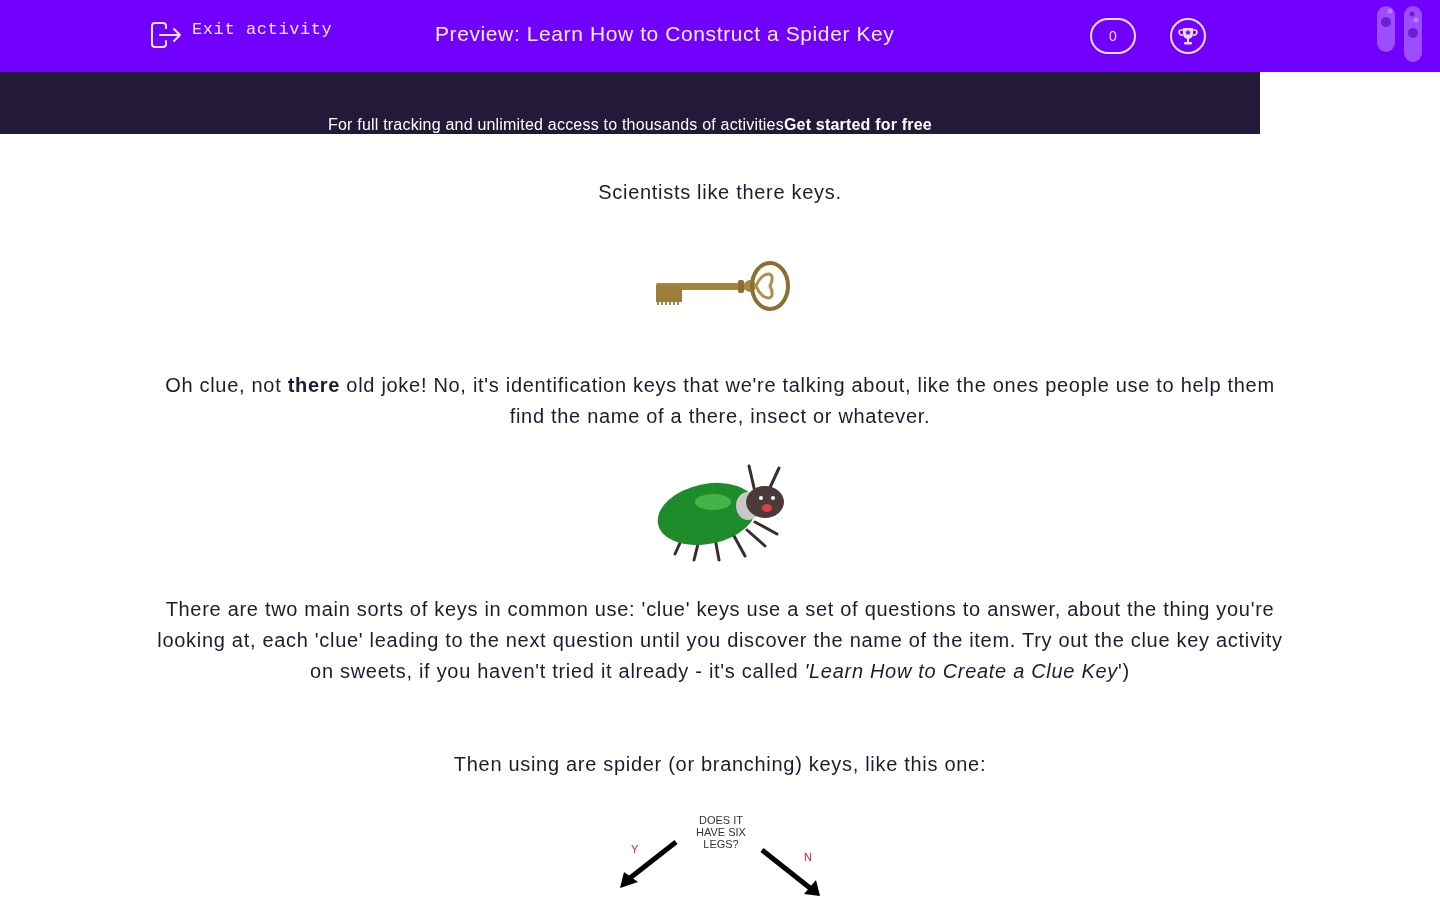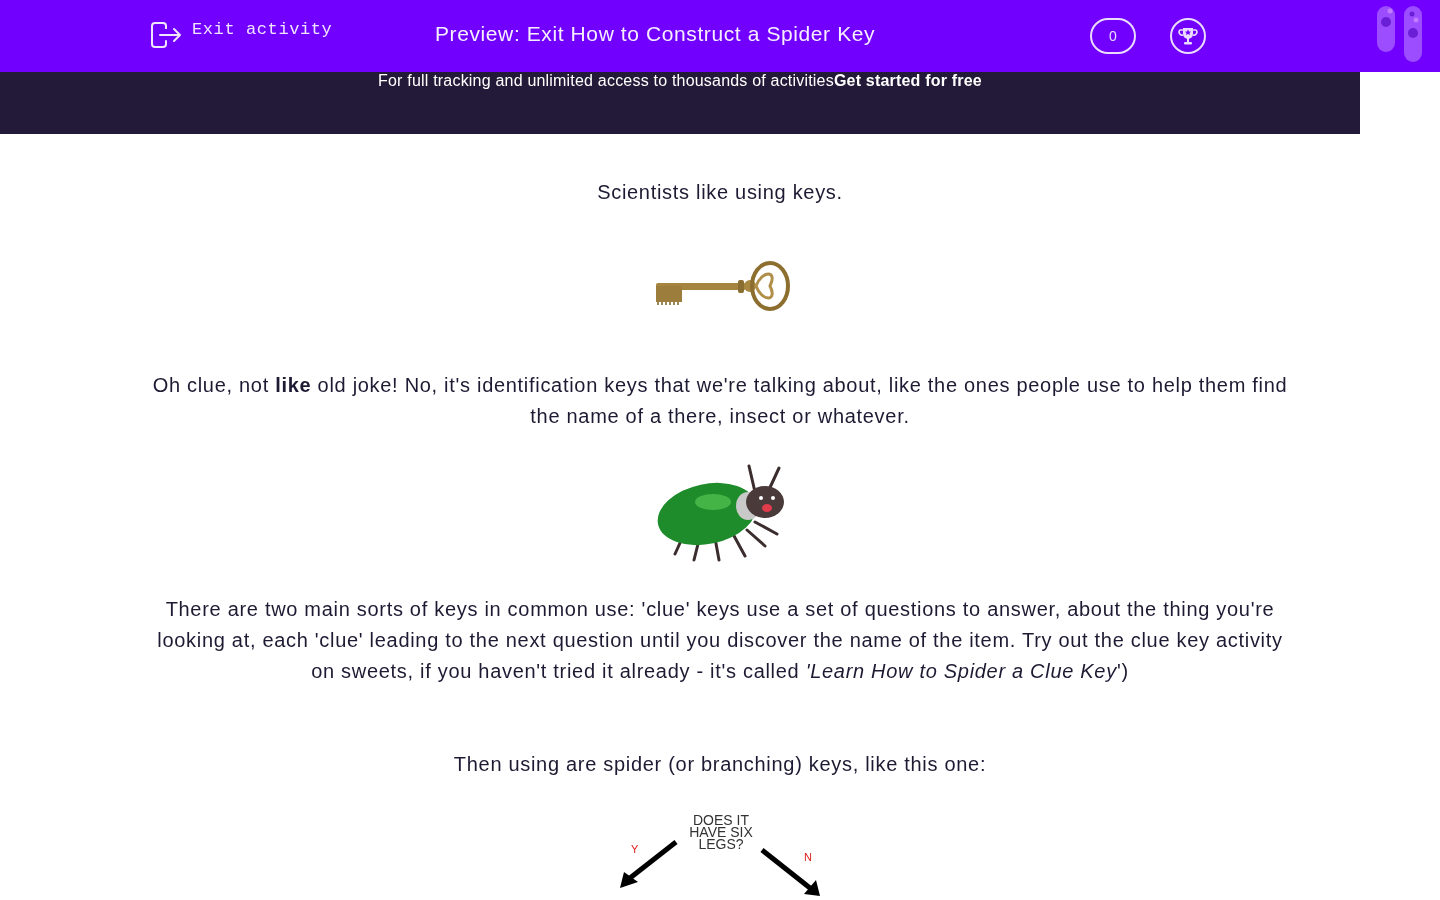--- a/index.html
+++ b/index.html
@@ -8,48 +8,48 @@
 
   .topbar { position: absolute; left: 0; top: 0; width: 1440px; height: 72px; background: #7100ff; }
   .exit { position: absolute; left: 149px; top: 20px; height: 32px; display: flex; align-items: flex-start; cursor: pointer; font-family: Liberation Mono, monospace; }
   .exit svg { width: 34px; height: 30px; }
   .exit-label { margin-left: 9px; color: #f1e4ff; font-size: 17px; letter-spacing: 0.6px; }
   .title { position: absolute; left: 435px; top: 22px; color: #f6eeff; font-size: 21px; letter-spacing: 0.6px; white-space: nowrap; }
   .score { position: absolute; left: 1090px; top: 18px; width: 46px; height: 36px; border: 2px solid #eadbff; border-radius: 18px; color: #eadbff; font-size: 14px; display: flex; align-items: center; justify-content: center; }
   .trophy { position: absolute; left: 1170px; top: 18px; width: 36px; height: 36px; border: 2px solid #eadbff; border-radius: 50%; display: flex; align-items: center; justify-content: center; cursor: pointer; }
   .logo { position: absolute; left: 1376px; top: 6px; width: 48px; height: 58px; }
 
-  .banner { position: absolute; left: 0; top: 72px; width: 1360px; height: 62px; background: #221a38; color: #ffffff; font-size: 16px; display: flex; align-items: flex-start; justify-content: center; letter-spacing: 0.2px; }
+  .banner { position: absolute; left: 0; top: 72px; width: 1260px; height: 62px; background: #221a38; color: #ffffff; font-size: 16px; display: flex; align-items: flex-end; justify-content: center; letter-spacing: 0.2px; }
   .banner b { font-weight: bold; cursor: pointer; }
 
   .content { position: absolute; left: 150px; top: 134px; width: 1140px; text-align: center; font-size: 20px; line-height: 31px; letter-spacing: 0.7px; color: #1f1a33; }
   .p { position: absolute; left: 0; width: 1140px; text-align: center; }
   .p i { font-style: italic; }
   .p b { font-weight: bold; }
 
   .key-img { position: absolute; left: 502px; top: 126px; width: 140px; height: 56px; }
   .bug-img { position: absolute; left: 505px; top: 328px; width: 132px; height: 102px; }
   .diagram { position: absolute; left: 400px; top: 672px; width: 400px; height: 94px; }
-  .diagram .q { position: absolute; left: 135px; top: 8px; width: 72px; font-size: 14px; line-height: 12px; color: #333; text-align: center; letter-spacing: 0; }
+  .diagram .q { position: absolute; left: 135px; top: 8px; width: 72px; font-size: 11px; line-height: 12px; color: #333; text-align: center; letter-spacing: 0; }
   .diagram .y { position: absolute; left: 81px; top: 37px; font-size: 11px; color: #e0201b; letter-spacing: 0; line-height: 12px; }
   .diagram .n { position: absolute; left: 254px; top: 45px; font-size: 11px; color: #e0201b; letter-spacing: 0; line-height: 12px; }
 </style>
 </head>
 <body>
 
 <div class="topbar">
   <div class="exit">
     <svg viewBox="0 0 34 30">
       <path d="M14 3 H6 a3 3 0 0 0 -3 3 V24 a3 3 0 0 0 3 3 H14 a3 3 0 0 0 3 -3 V21" fill="none" stroke="#f1e4ff" stroke-width="2" stroke-linecap="round"></path>
       <path d="M17 9 V6 a3 3 0 0 0 -3 -3" fill="none" stroke="#f1e4ff" stroke-width="2"></path>
       <path d="M11 15 H31 M25 9 L31 15 L25 21" fill="none" stroke="#f1e4ff" stroke-width="2" stroke-linecap="round" stroke-linejoin="round"></path>
     </svg>
     <span class="exit-label">Exit activity</span>
   </div>
-  <div class="title">Preview: Exit How to Construct a Spider Key</div>
+  <div class="title">Preview: Learn How to Construct a Spider Key</div>
   <div class="score">0</div>
   <div class="trophy">
     <svg width="22" height="22" viewBox="0 0 22 22">
       <path d="M6 3 H16 V9 a5 5 0 0 1 -10 0 Z" fill="#eadbff"></path>
       <path d="M6 5 H3 a3 3 0 0 0 3 5 M16 5 H19 a3 3 0 0 1 -3 5" fill="none" stroke="#eadbff" stroke-width="1.6"></path>
       <rect x="10" y="13" width="2" height="4" fill="#eadbff"></rect>
       <rect x="7" y="17" width="8" height="2.5" rx="1" fill="#eadbff"></rect>
       <path d="M11 4.5 l1 2 2.1 .2 -1.6 1.4 .5 2 -2 -1.1 -2 1.1 .5 -2 -1.6 -1.4 2.1 -.2 z" fill="#7100ff"></path>
     </svg>
   </div>
@@ -63,50 +63,50 @@
     <circle cx="40" cy="14" r="2.5" fill="#c07bff"></circle>
   </svg>
 </div>
 
 <div class="banner">
   <span>For full tracking and unlimited access to thousands of activities</span>
   <b>Get started for free</b>
 </div>
 
 <div class="content">
-  <div class="p" style="top:43px;">Scientists like using keys.</div>
+  <div class="p" style="top:43px;">Scientists like there keys.</div>
 
   <svg class="key-img" viewBox="0 0 140 56">
     <rect x="4" y="23" width="90" height="7" rx="2" fill="#a4843f"></rect>
     <rect x="4" y="26" width="26" height="16" fill="#9c7d3c"></rect>
     <path d="M6 42 v3 M10 42 v3 M14 42 v3 M18 42 v3 M22 42 v3 M26 42 v3" stroke="#7c6028" stroke-width="1.5"></path>
     <rect x="86" y="20" width="6" height="13" rx="2" fill="#8a6d30"></rect>
     <circle cx="98" cy="26" r="6" fill="#a88740"></circle>
     <ellipse cx="118" cy="26" rx="18" ry="23" fill="none" stroke="#8c6e2e" stroke-width="4"></ellipse>
     <path d="M104 26 C110 10, 126 10, 118 26 C126 42, 110 42, 104 26 Z" fill="none" stroke="#b18f48" stroke-width="3"></path>
   </svg>
 
   <div class="p" style="top:236px;">
-    <span>Oh clue, not </span><b>like</b><span> old joke! No, it's identification keys that we're talking about, like the ones people use to help them find the name of a there, insect or whatever.</span>
+    <span>Oh clue, not </span><b>there</b><span> old joke! No, it's identification keys that we're talking about, like the ones people use to help them find the name of a there, insect or whatever.</span>
   </div>
 
   <svg class="bug-img" viewBox="0 0 132 102">
     <path d="M30 70 l-10 22 M45 74 l-6 24 M60 76 l4 22 M78 72 l12 22 M92 68 l18 16 M100 60 l22 12" stroke="#3b2d2d" stroke-width="3" fill="none" stroke-linecap="round"></path>
     <path d="M100 30 l-6 -26 M112 32 l12 -26" stroke="#3b2d2d" stroke-width="3" fill="none" stroke-linecap="round"></path>
     <ellipse cx="52" cy="52" rx="50" ry="30" transform="rotate(-12 52 52)" fill="#1e8c2a"></ellipse>
     <ellipse cx="58" cy="40" rx="18" ry="8" fill="#5fcf5a" opacity="0.6"></ellipse>
     <ellipse cx="93" cy="44" rx="12" ry="14" fill="#c9c9c9"></ellipse>
     <ellipse cx="110" cy="40" rx="19" ry="16" fill="#4a3a3a"></ellipse>
     <circle cx="106" cy="36" r="2" fill="#fff"></circle>
       <circle cx="118" cy="36" r="2" fill="#fff"></circle>
     <ellipse cx="112" cy="46" rx="5" ry="4" fill="#e23c4c"></ellipse>
   </svg>
 
   <div class="p" style="top:460px;">
-    <span>There are two main sorts of keys in common use: 'clue' keys use a set of questions to answer, about the thing you're looking at, each 'clue' leading to the next question until you discover the name of the item. Try out the clue key activity on sweets, if you haven't tried it already - it's called </span><i>'Learn How to Spider a Clue Key</i><span>')</span>
+    <span>There are two main sorts of keys in common use: 'clue' keys use a set of questions to answer, about the thing you're looking at, each 'clue' leading to the next question until you discover the name of the item. Try out the clue key activity on sweets, if you haven't tried it already - it's called </span><i>'Learn How to Create a Clue Key</i><span>')</span>
   </div>
 
   <div class="p" style="top:615px;">Then using are spider (or branching) keys, like this one:</div>
 
   <div class="diagram">
     <div class="q">DOES IT HAVE SIX LEGS?</div>
     <div class="y">Y</div>
     <div class="n">N</div>
     <svg width="400" height="94" viewBox="0 0 400 94" style="position:absolute;left:0;top:0;">
       <line x1="126" y1="36" x2="80" y2="72" stroke="#000" stroke-width="5"></line>

